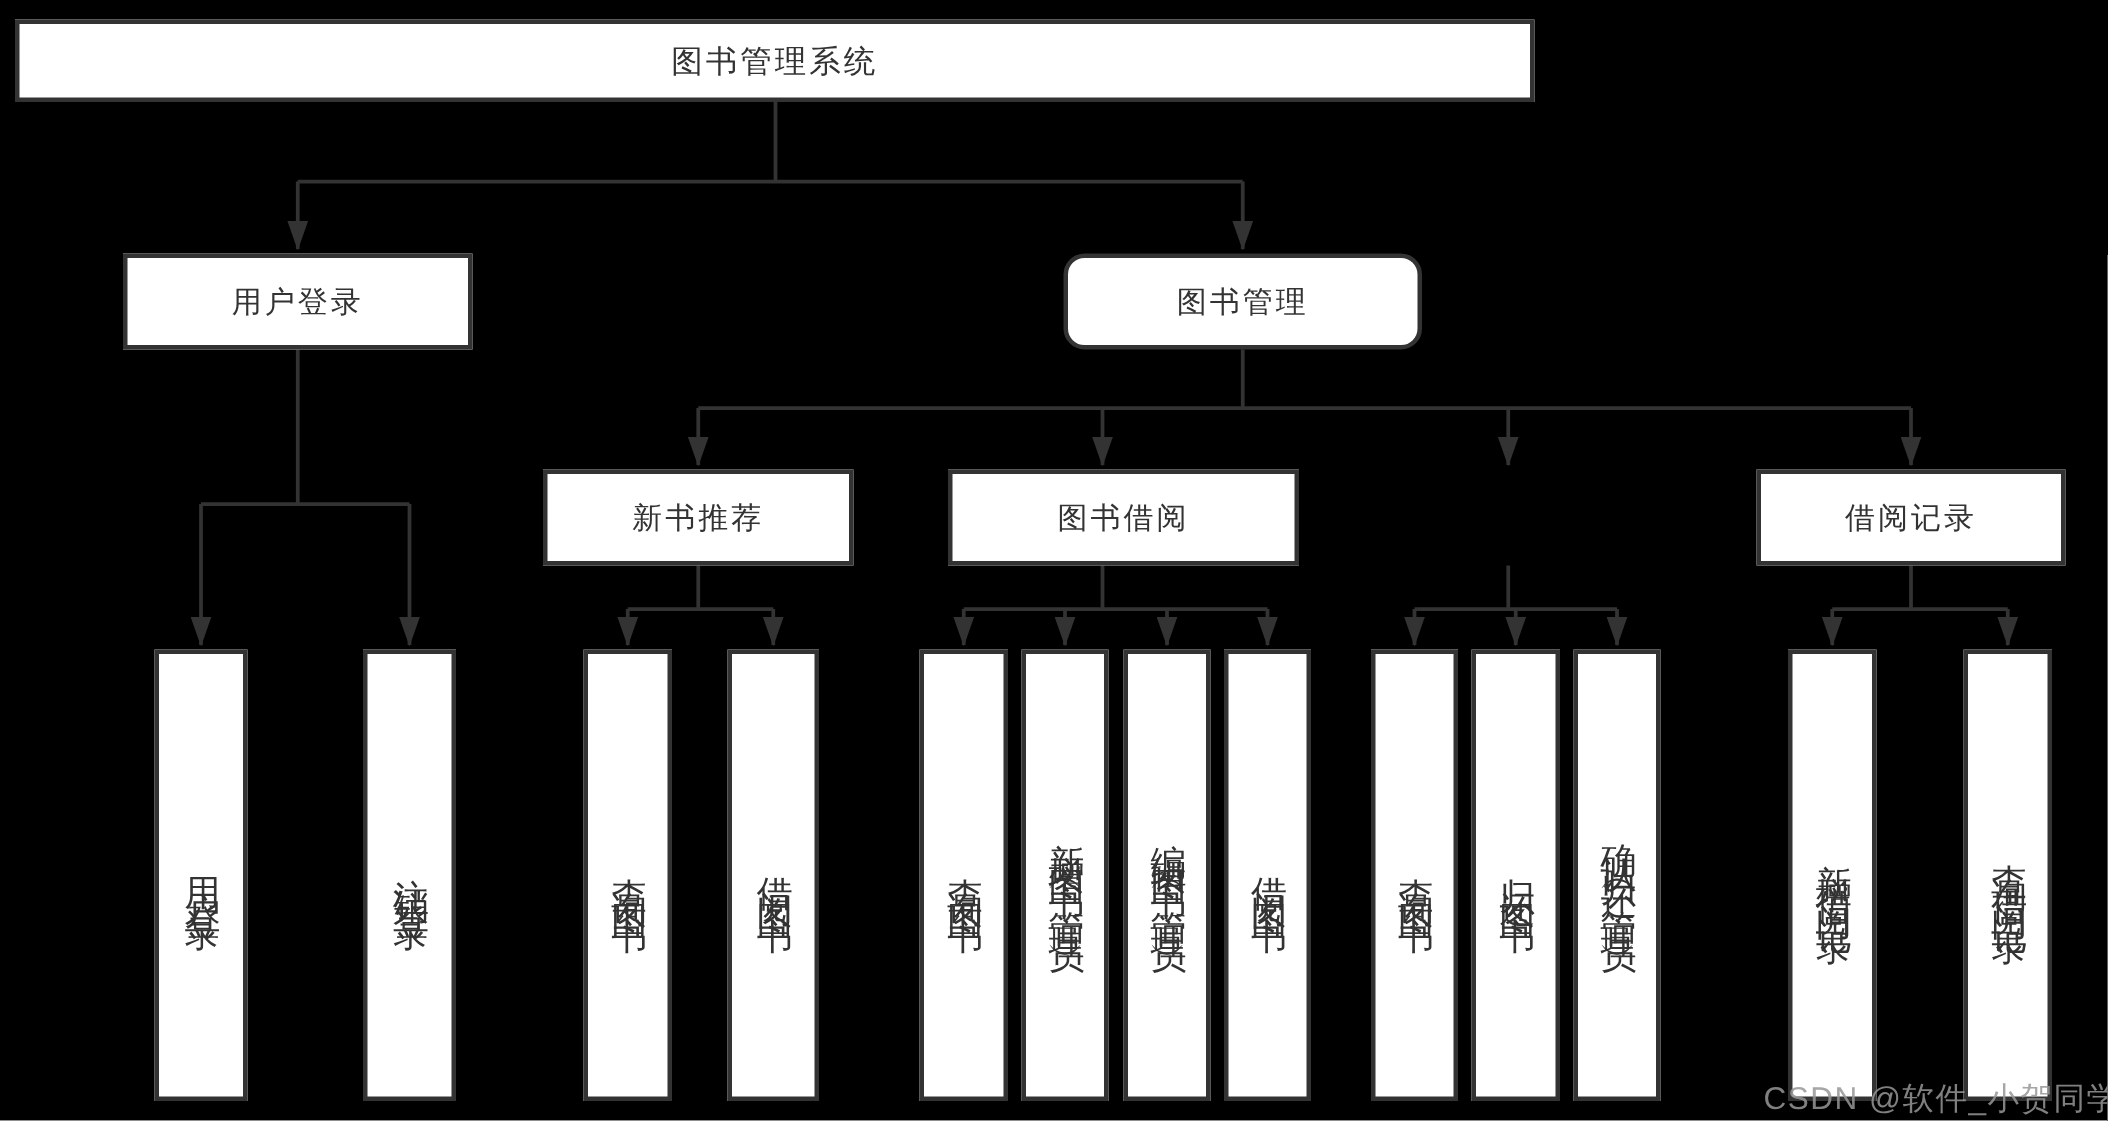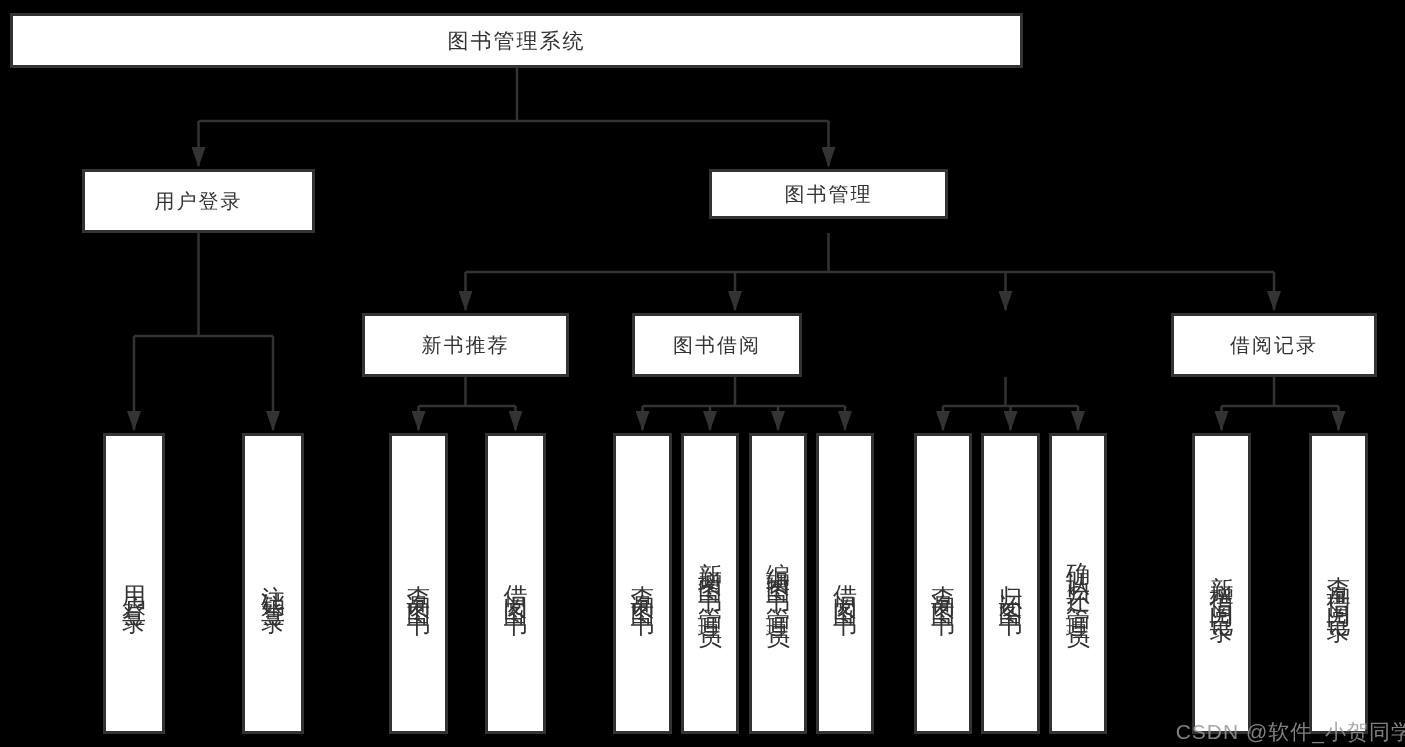--- a/index.html
+++ b/index.html
@@ -108,24 +108,24 @@
         <line x1="1221.5" y1="406" x2="1338.5" y2="406"></line>
         <line x1="1221.5" y1="406" x2="1221.5" y2="430" marker-end="url(#arrow)"></line>
         <line x1="1338.5" y1="406" x2="1338.5" y2="430" marker-end="url(#arrow)"></line>
       </g>
     </g>
   </svg>
 
   <div class="node root" style="left:10px; top:13px; width:1013px; height:55px;">图书管理系统</div>
 
   <div class="node" style="left:82px; top:169px; width:233px; height:64px;">用户登录</div>
-  <div class="node" style="left:709px; top:169px; width:239px; height:50px;">图书管理</div>
+  <div class="node" style="left:709px; top:169px; width:239px; height:64px;border-radius:14px;">图书管理</div>
 
   <div class="node" style="left:362px; top:313px; width:207px; height:64px;font-family:Liberation Serif, serif;">新书推荐</div>
-  <div class="node" style="left:632px; top:313px; width:170px; height:64px;">图书借阅</div>
+  <div class="node" style="left:632px; top:313px; width:234px; height:64px;">图书借阅</div>
   <div class="node" style="left:1171px; top:313px; width:206px; height:64px;">借阅记录</div>
 
   <div class="node leaf" style="left:103px; top:433px; width:62px; height:301px;">
     <span class="vtext">用户登录</span>
   </div>
   <div class="node leaf" style="left:242px; top:433px; width:62px; height:301px;">
     <span class="vtext">注销登录</span>
   </div>
 
   <div class="node leaf" style="left:389px; top:433px; width:59px; height:301px;">

